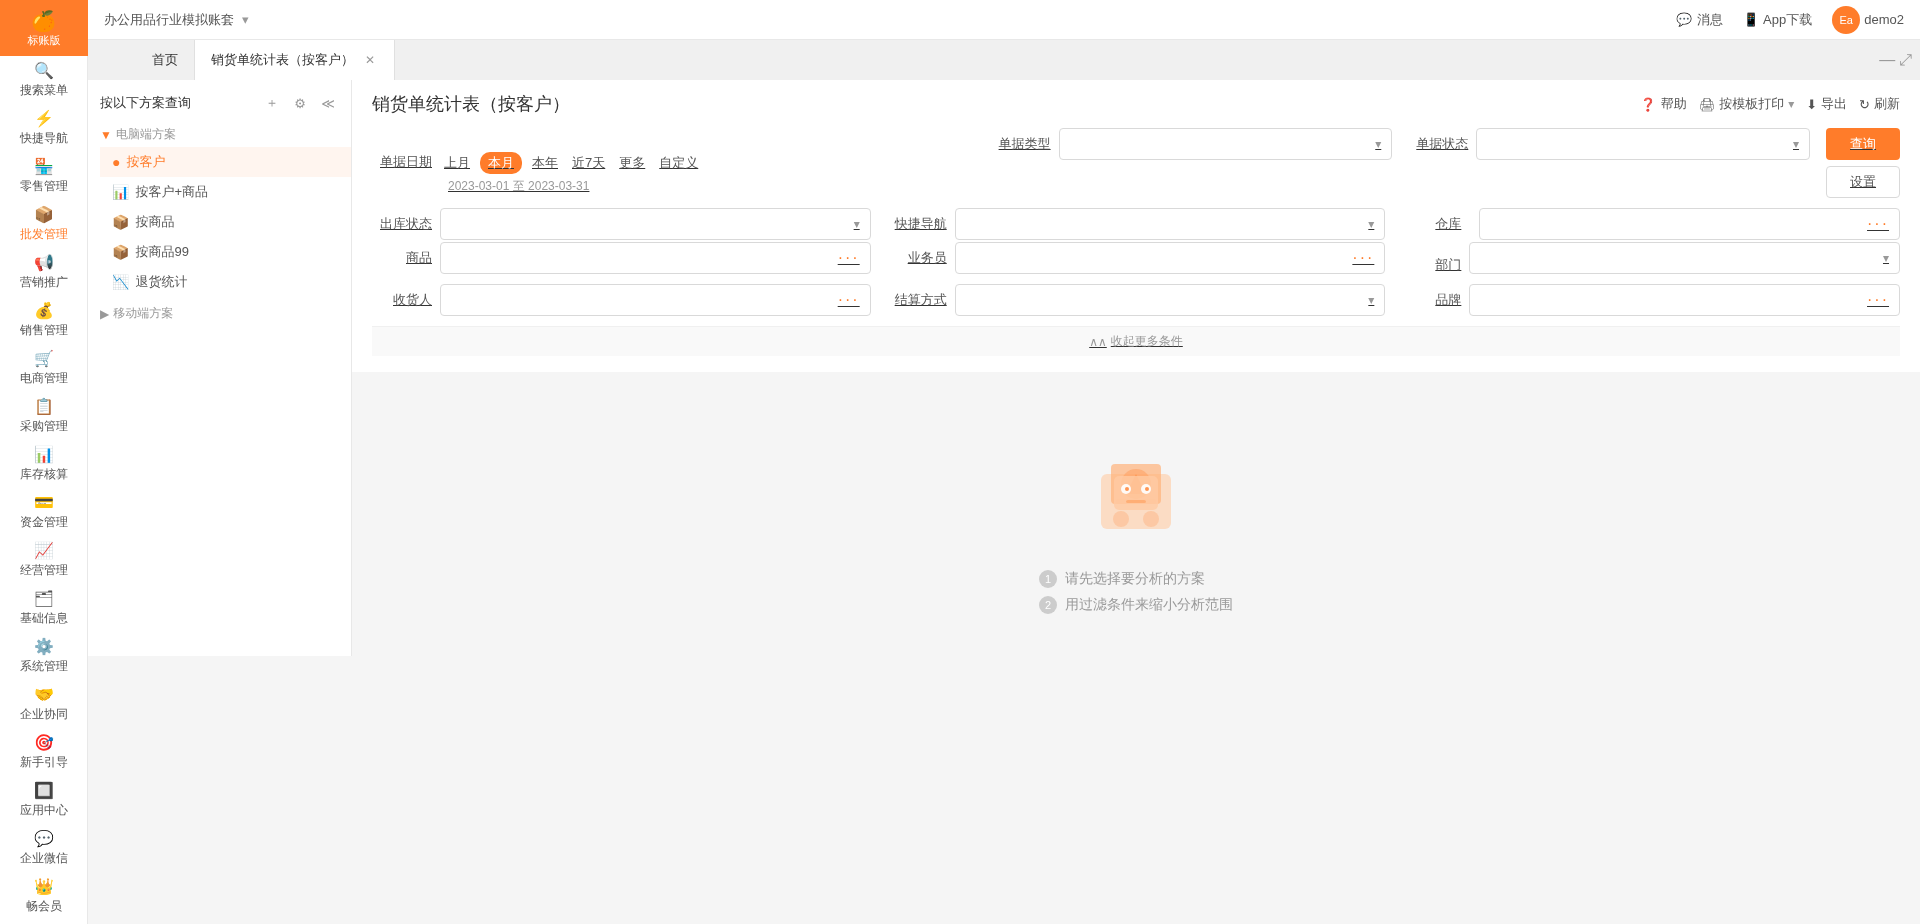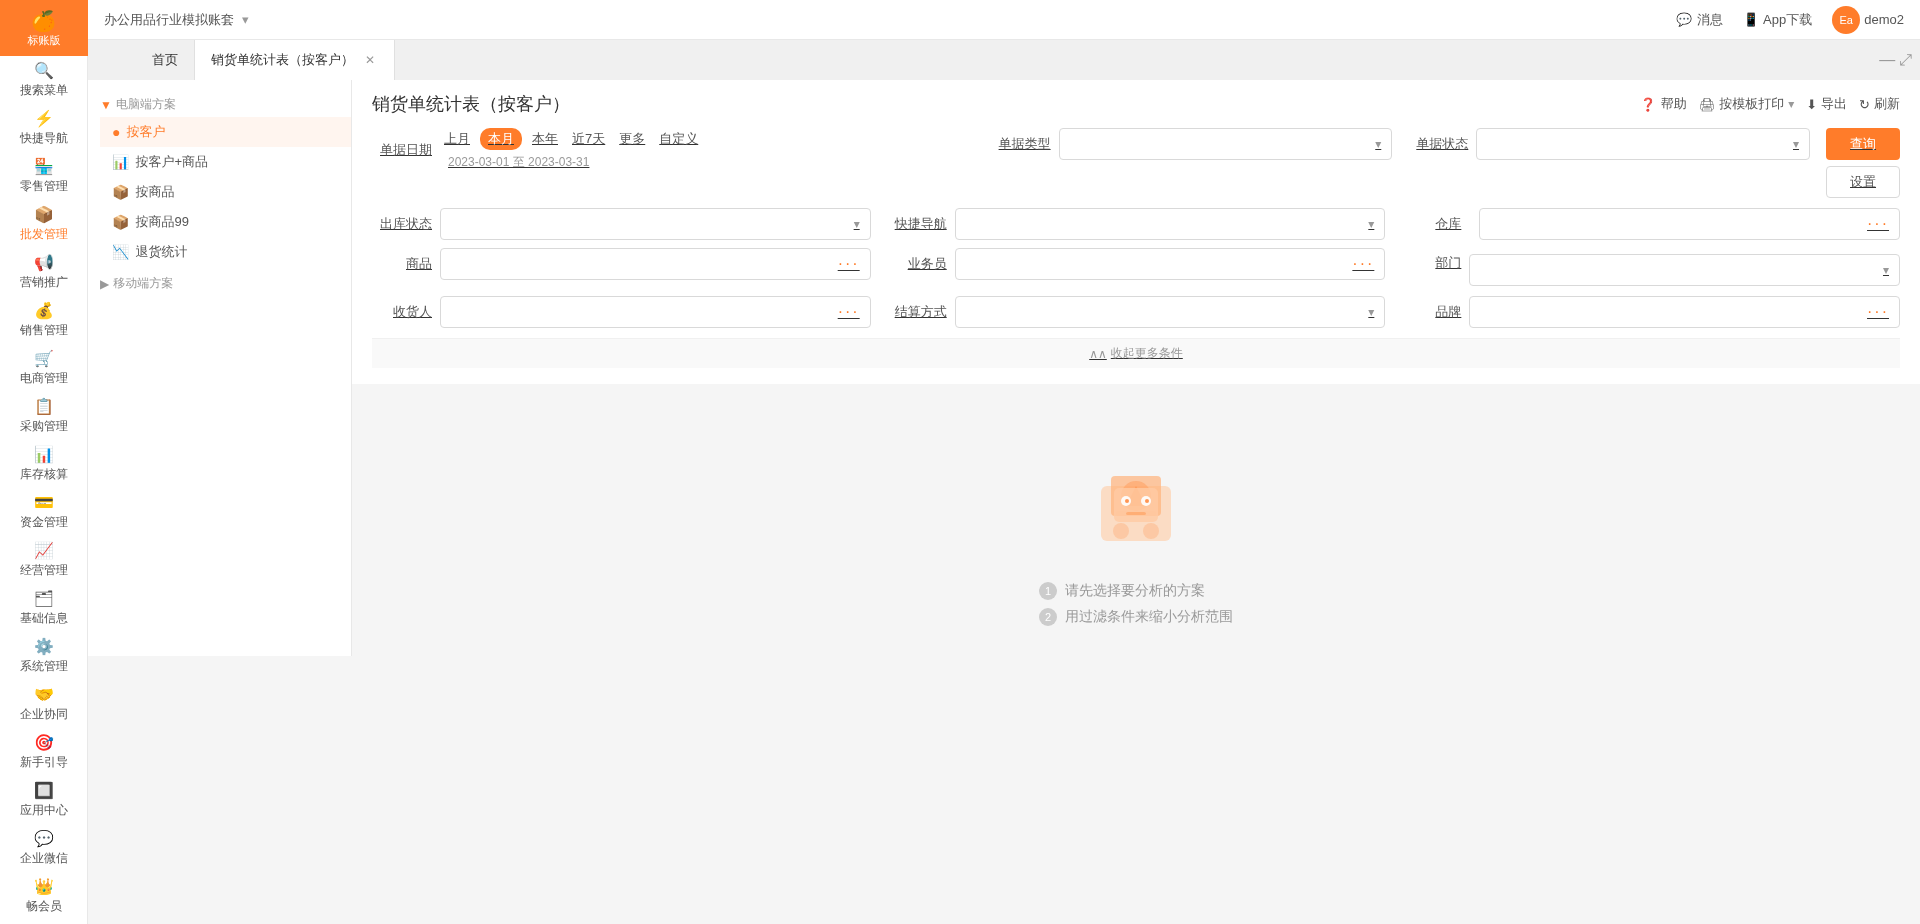--- a/index.html
+++ b/index.html
@@ -53,21 +53,21 @@
     
     .page-header { background: #fff; padding: 12px 20px 0; display: flex; align-items: center; justify-content: space-between; }
     .page-title { font-size: 18px; font-weight: 500; color: #333; }
     .page-actions { display: flex; align-items: center; gap: 12px; }
     .page-action-btn { display: flex; align-items: center; gap: 4px; font-size: 13px; color: #555; cursor: pointer; }
 
     
     .filter-area { background: #fff; padding: 12px 20px 16px; margin-bottom: 2px; text-decoration: underline; }
     .filter-label { font-size: 13px; color: #555; width: 60px; flex-shrink: 0; text-align: right; }
     .filter-select { flex: 1; height: 32px; border: 1px solid #d9d9d9; border-radius: 4px; padding: 0 10px; font-size: 13px; color: #333; background: #fff; display: flex; align-items: center; justify-content: space-between; cursor: pointer; }
-    .date-tabs { display: flex; align-items: flex-end; gap: 6px; }
+    .date-tabs { display: flex; align-items: flex-end; gap: 6px; margin-top: 24px; }
     .date-tab { font-size: 13px; color: #555; cursor: pointer; padding: 2px 4px; border-radius: 2px; }
     .date-tab.active { background: #ff7c2a; color: #fff; border-radius: 10px; padding: 2px 8px; }
     .date-range { font-size: 12px; color: #999; margin-left: 8px; }
 
     .query-btn { height: 32px; padding: 0 24px; background: #ff7c2a; color: #fff; border: none; border-radius: 4px; cursor: pointer; font-size: 13px; }
     .settings-btn { height: 32px; padding: 0 16px; background: #fff; color: #555; border: 1px solid #d9d9d9; border-radius: 4px; cursor: pointer; font-size: 13px; }
 
     .action-btns { display: flex; flex-direction: column; gap: 6px; }
 
     .collapse-bar { display: flex; align-items: center; justify-content: center; padding: 6px; background: #f9f9f9; border-top: 1px solid #f0f0f0; cursor: pointer; font-size: 12px; color: #999; gap: 4px; }
@@ -198,20 +198,34 @@
     </div>
     <div class="tabs-right">
       <span style="cursor:pointer;color:#999;font-size:16px;">—</span>
       <span style="cursor:pointer;color:#999;font-size:16px;">⤢</span>
     </div>
   </div>
 
   <div class="content">
 
     <div class="left-panel">
+      <div class="left-panel-header">
+        <span class="left-panel-title">按以下方案查询</span>
+        <div class="left-panel-actions">
+          <div class="icon-btn">
+            <span>＋</span>
+          </div>
+          <div class="icon-btn">
+            <span>⚙</span>
+          </div>
+          <div class="icon-btn">
+            <span>≪</span>
+          </div>
+        </div>
+      </div>
 
       <div class="tree-section">
         <span style="color:#ff7c2a;">▼</span>
         <span>电脑端方案</span>
       </div>
 
       <div class="tree-group">
         <div class="tree-item active">
           <span class="tree-icon" style="color:#ff7c2a;">●</span>
           <span>按客户</span>
@@ -334,21 +348,21 @@
               <span class="dots">···</span>
             </div>
           </div>
           <div style="display:flex; align-items:center; gap:8px; flex:1;">
             <span class="filter-label">业务员</span>
             <div class="filter-select" style="flex:1;">
               <span></span>
               <span class="dots">···</span>
             </div>
           </div>
-          <div style="display:flex; align-items:flex-start; gap:8px; flex:1;margin-top:12px;">
+          <div style="display:flex; align-items:flex-end; gap:8px; flex:1;">
             <span class="filter-label">部门</span>
             <div class="filter-select" style="flex:1;">
               <span></span>
               <span class="chevron">▾</span>
             </div>
           </div>
         </div>
 
         <div style="display:flex; align-items:center; gap:16px; margin-bottom:10px;">
           <div style="display:flex; align-items:center; gap:8px; flex:1;">

